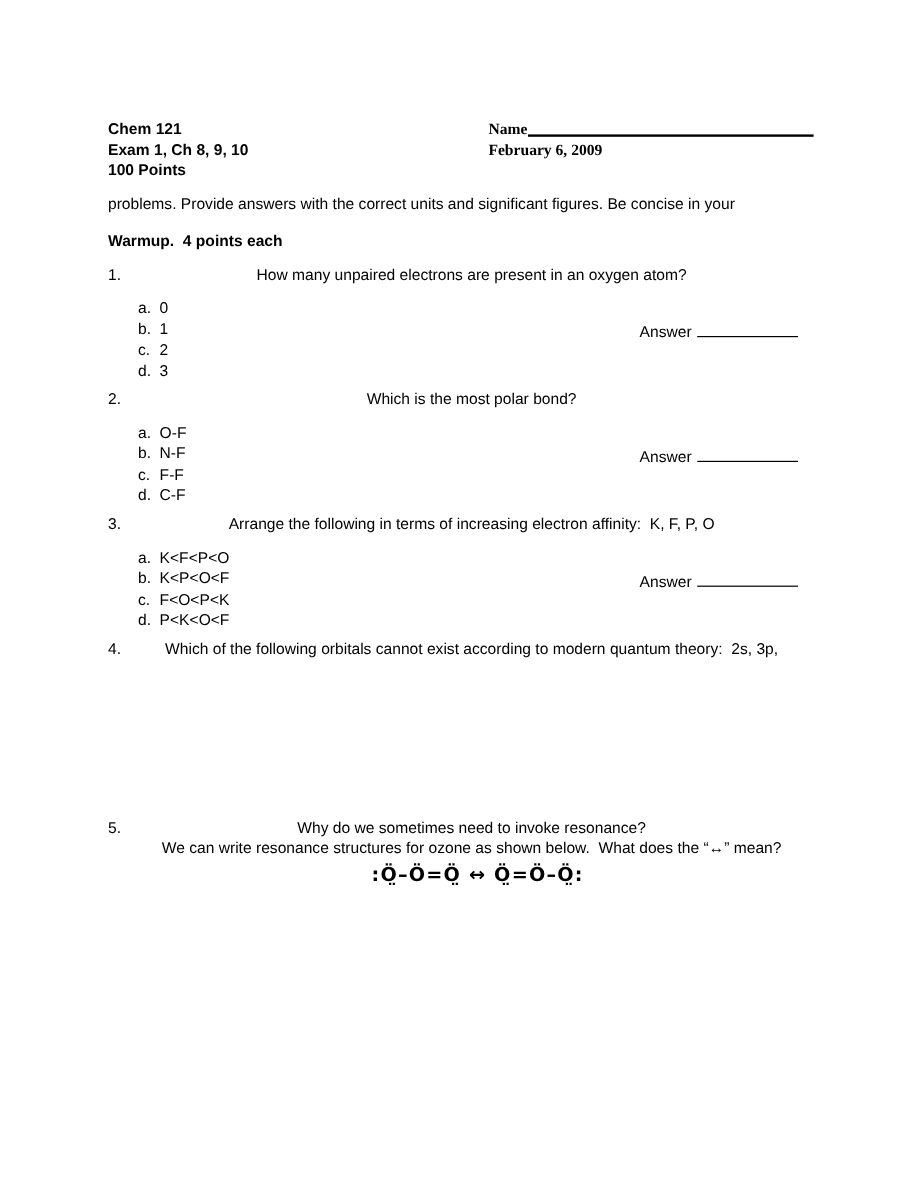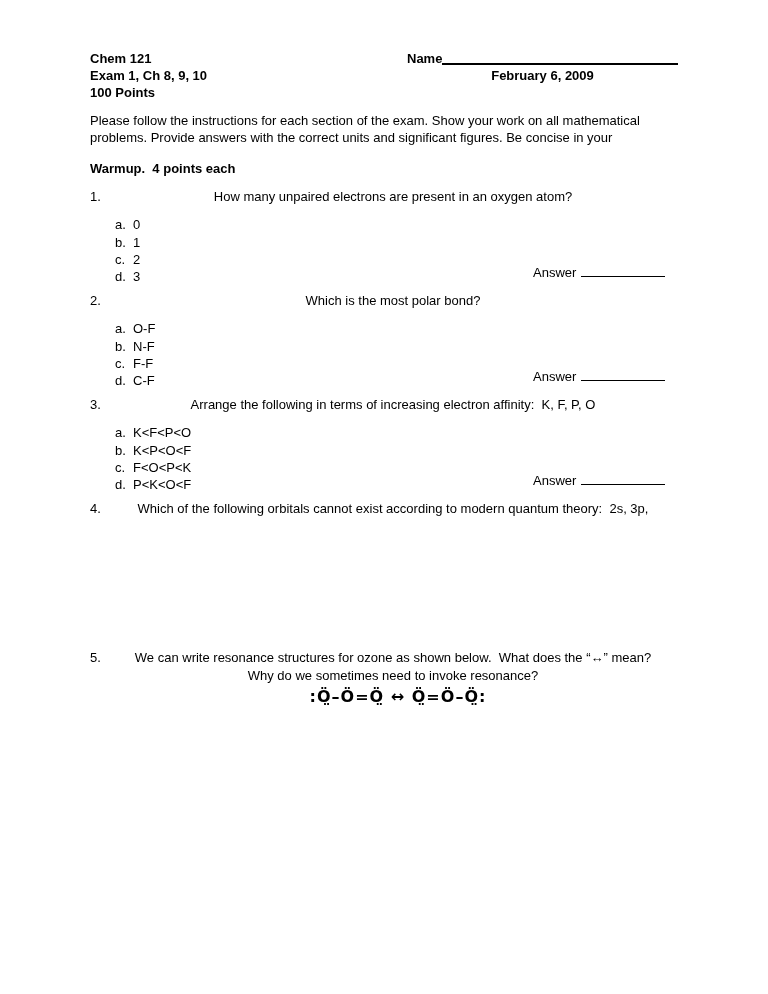--- a/index.html
+++ b/index.html
@@ -6,50 +6,50 @@
   .page {
     position: relative;
     width: 768px;
     height: 838px;
     background: #ffffff;
     color: #000000;
     font-family: "Liberation Sans", sans-serif;
     font-size: 13px;
     line-height: 17.2px;
     box-sizing: border-box;
-    padding: 50px 90px 0 90px;
+    padding: 99px 90px 0 90px;
     overflow: hidden;
   }
 
   
   .header { display: flex; margin-bottom: 10px; }
   .header-left { flex: 1; font-weight: bold; }
-  .header-right { width: 271px; font-weight: bold; }
+  .header-right { width: 271px; font-weight: bold; font-family: Liberation Serif, serif; }
   .name-row { display: flex; }
   .name-line { flex: 1; border-bottom: 2px solid #000; margin-bottom: 2px; }
-  .date { text-align: center; }
+  .date { text-align: left; }
 
   
   .instructions { margin-bottom: 14px; }
   .instructions div { white-space: pre-wrap; }
 
   .section-heading { font-weight: bold; margin-bottom: 11px; white-space: pre-wrap; }
 
   
   .question { margin: 0; }
   .q-row { display: flex; margin-bottom: 11px; }
   .q-num { width: 18px; flex: none; }
   .q-text { flex: 1; }
   .q-text div { white-space: pre-wrap; text-align: center; }
 
   .options { position: relative; margin-left: 25px; margin-bottom: 7px; }
   .opt { display: flex; }
   .opt-letter { width: 18px; flex: none; }
 
-  .answer { position: absolute; left: 418px; top: 48px; white-space: nowrap; }
+  .answer { position: absolute; left: 418px; top: 20px; white-space: nowrap; }
   .answer-line {
     display: inline-block;
     width: 84px;
     height: 11px;
     border-bottom: 1.5px solid #000;
     margin-left: 5px;
   }
 
   .question-4 { margin-bottom: 132px; }
   .question-5 .q-row { margin-bottom: 4px; }
@@ -85,21 +85,20 @@
     <div class="header-right">
       <div class="name-row">
         <span>Name</span>
         <span class="name-line"></span>
       </div>
       <div class="date">February 6, 2009</div>
     </div>
   </div>
 
   <div class="instructions">
-    <div>Please follow the instructions for each section of the exam. Show your work on all mathematical</div>
     <div>problems. Provide answers with the correct units and significant figures. Be concise in your</div>
   </div>
 
   <div class="section-heading">Warmup.  4 points each</div>
 
   <div class="question">
     <div class="q-row">
       <span class="q-num">1.</span>
       <span class="q-text">
         <div>How many unpaired electrons are present in an oxygen atom?</div>
@@ -194,22 +193,22 @@
       <span class="q-text">
         <div>Which of the following orbitals cannot exist according to modern quantum theory:  2s, 3p,</div>
       </span>
     </div>
   </div>
 
   <div class="question question-5">
     <div class="q-row">
       <span class="q-num">5.</span>
       <span class="q-text">
+        <div>Why do we sometimes need to invoke resonance?</div>
         <div>We can write resonance structures for ozone as shown below.  What does the “↔” mean?</div>
-        <div>Why do we sometimes need to invoke resonance?</div>
       </span>
     </div>
     <div class="formula-row">:Ö̤–Ö=Ö̤ ↔ Ö̤=Ö–Ö̤:</div>
   </div>
 
   <div class="page-number">1</div>
 
 </div>
 
 </body></html>

